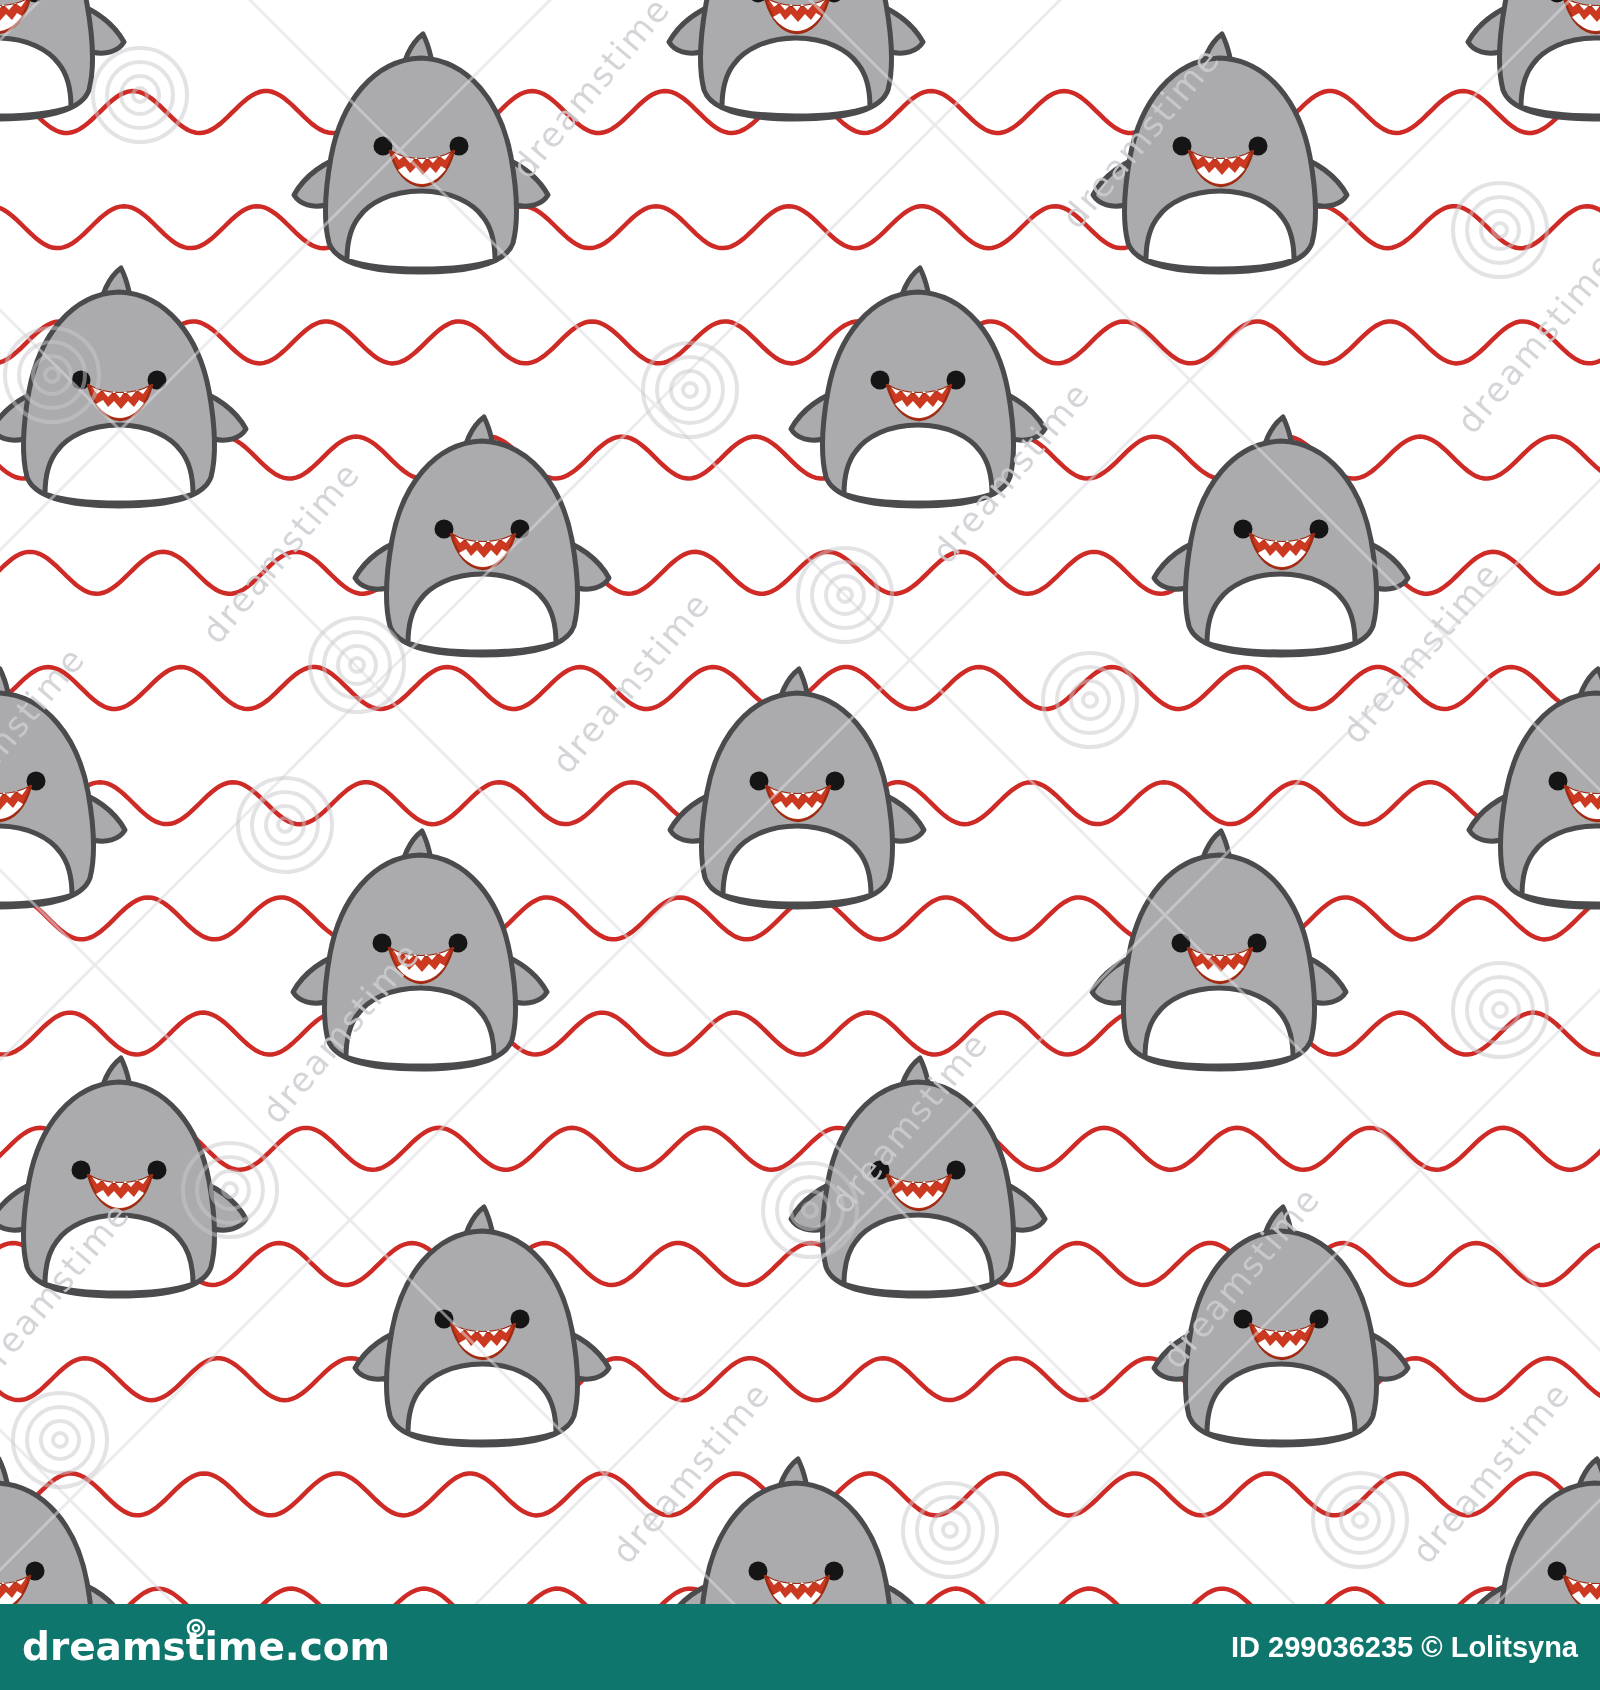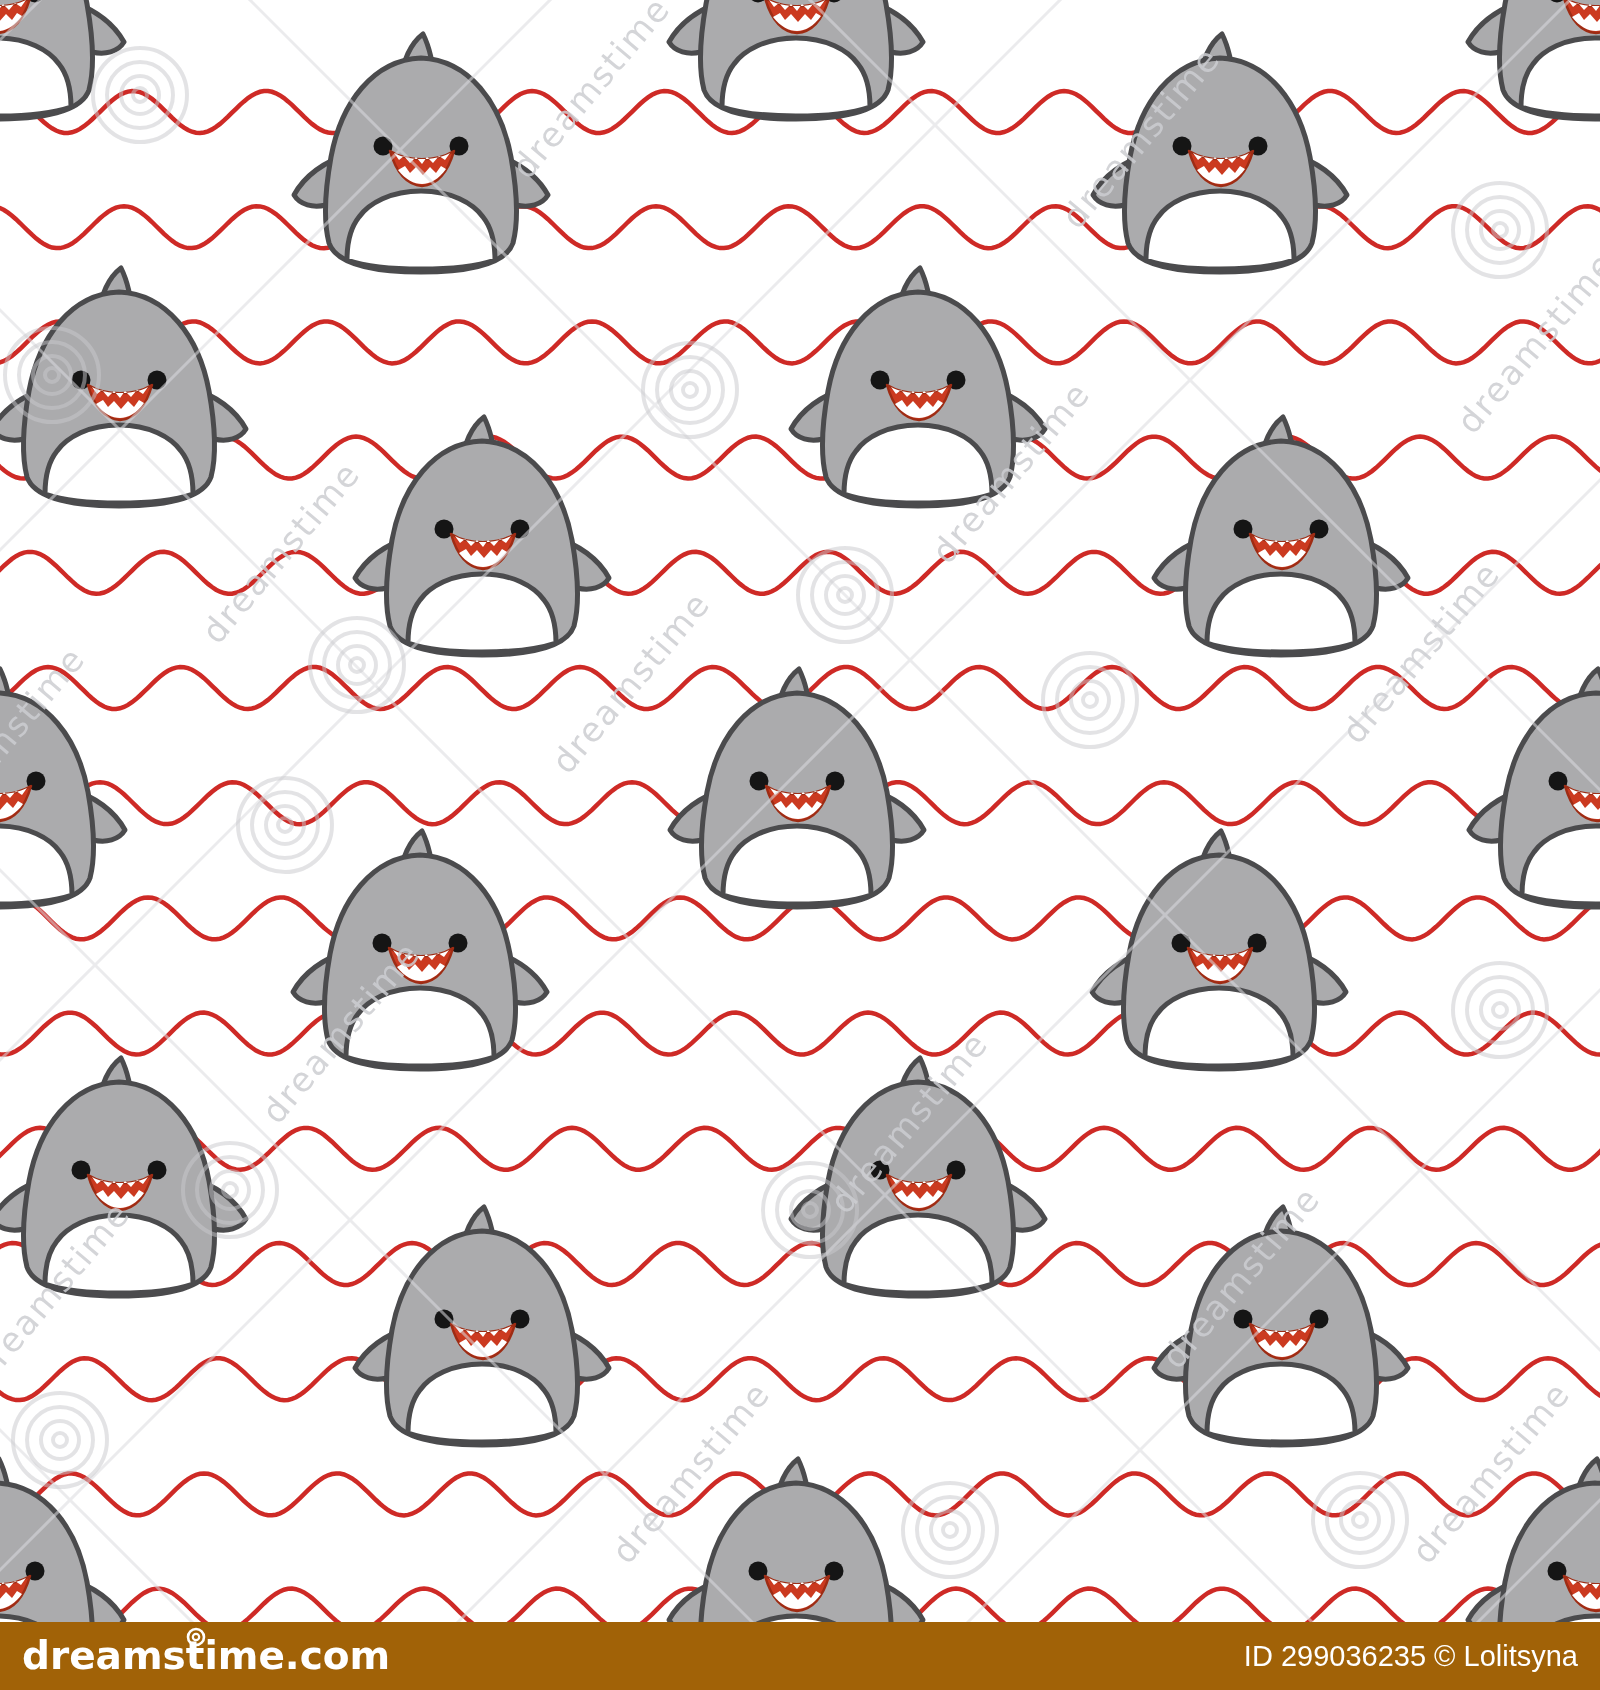--- a/index.html
+++ b/index.html
@@ -13,21 +13,21 @@
     display:flex;align-items:center;justify-content:space-between;
     box-sizing:border-box;padding:0 22px;
   }
   .logo-wrap{position:relative;display:flex;align-items:center;}
   .logo-text{
     color:#fff;font-size:39px;font-weight:bold;letter-spacing:0px;
     font-family:"DejaVu Sans","Liberation Sans",sans-serif;line-height:68px;
   }
   .logo-spiral{position:absolute;left:163px;top:4px;}
   .credit-text{
-    color:#fff;font-size:29px;font-weight:normal;
+    color:#fff;font-size:29px;font-weight:bold;
     font-family:"Liberation Sans","DejaVu Sans",sans-serif;
   }
 </style>
 </head>
 <body>
 
 <div id="stage">
   <svg id="pattern-svg" xmlns="http://www.w3.org/2000/svg" width="1600" height="1690" viewBox="0 0 1600 1690">
       <g fill="none" stroke="#ce2a26" stroke-width="4.5" stroke-linecap="round">
         <path d="M-8.0,92.5L-4.0,91.4L0.0,91.0L4.0,91.4L8.0,92.5L12.0,94.3L16.0,96.7L20.0,99.7L24.0,103.1L28.0,106.8L32.0,110.8L36.0,114.7L40.0,118.6L44.0,122.2L48.0,125.5L52.0,128.3L56.0,130.5L60.0,132.0L64.0,132.9L68.0,132.9L72.0,132.3L76.0,130.9L80.0,128.9L84.0,126.2L88.0,123.1L92.0,119.5L96.0,115.7L100.0,111.8L104.0,107.8L108.0,104.0L112.0,100.5L116.0,97.4L120.0,94.8L124.0,92.9L128.0,91.6L132.0,91.0L136.0,91.2L140.0,92.1L144.0,93.8L148.0,96.1L152.0,98.9L156.0,102.2L160.0,105.9L164.0,109.8L168.0,113.7L172.0,117.6L176.0,121.3L180.0,124.7L184.0,127.6L188.0,130.0L192.0,131.7L196.0,132.7L200.0,133.0L204.0,132.5L208.0,131.3L212.0,129.4L216.0,126.9L220.0,123.9L224.0,120.4L228.0,116.7L232.0,112.7L236.0,108.8L240.0,104.9L244.0,101.4L248.0,98.1L252.0,95.4L256.0,93.3L260.0,91.8L264.0,91.1L268.0,91.1L272.0,91.8L276.0,93.3L280.0,95.4L284.0,98.1L288.0,101.4L292.0,104.9L296.0,108.8L300.0,112.7L304.0,116.7L308.0,120.4L312.0,123.9L316.0,126.9L320.0,129.4L324.0,131.3L328.0,132.5L332.0,133.0L336.0,132.7L340.0,131.7L344.0,130.0L348.0,127.6L352.0,124.7L356.0,121.3L360.0,117.6L364.0,113.7L368.0,109.8L372.0,105.9L376.0,102.2L380.0,98.9L384.0,96.1L388.0,93.8L392.0,92.1L396.0,91.2L400.0,91.0L404.0,91.6L408.0,92.9L412.0,94.8L416.0,97.4L420.0,100.5L424.0,104.0L428.0,107.8L432.0,111.8L436.0,115.7L440.0,119.5L444.0,123.1L448.0,126.2L452.0,128.9L456.0,130.9L460.0,132.3L464.0,132.9L468.0,132.9L472.0,132.0L476.0,130.5L480.0,128.3L484.0,125.5L488.0,122.2L492.0,118.6L496.0,114.7L500.0,110.8L504.0,106.8L508.0,103.1L512.0,99.7L516.0,96.7L520.0,94.3L524.0,92.5L528.0,91.4L532.0,91.0L536.0,91.4L540.0,92.5L544.0,94.3L548.0,96.7L552.0,99.7L556.0,103.1L560.0,106.8L564.0,110.8L568.0,114.7L572.0,118.6L576.0,122.2L580.0,125.5L584.0,128.3L588.0,130.5L592.0,132.0L596.0,132.9L600.0,132.9L604.0,132.3L608.0,130.9L612.0,128.9L616.0,126.2L620.0,123.1L624.0,119.5L628.0,115.7L632.0,111.8L636.0,107.8L640.0,104.0L644.0,100.5L648.0,97.4L652.0,94.8L656.0,92.9L660.0,91.6L664.0,91.0L668.0,91.2L672.0,92.1L676.0,93.8L680.0,96.1L684.0,98.9L688.0,102.2L692.0,105.9L696.0,109.8L700.0,113.7L704.0,117.6L708.0,121.3L712.0,124.7L716.0,127.6L720.0,130.0L724.0,131.7L728.0,132.7L732.0,133.0L736.0,132.5L740.0,131.3L744.0,129.4L748.0,126.9L752.0,123.9L756.0,120.4L760.0,116.7L764.0,112.7L768.0,108.8L772.0,104.9L776.0,101.4L780.0,98.1L784.0,95.4L788.0,93.3L792.0,91.8L796.0,91.1L800.0,91.1L804.0,91.8L808.0,93.3L812.0,95.4L816.0,98.1L820.0,101.4L824.0,104.9L828.0,108.8L832.0,112.7L836.0,116.7L840.0,120.4L844.0,123.9L848.0,126.9L852.0,129.4L856.0,131.3L860.0,132.5L864.0,133.0L868.0,132.7L872.0,131.7L876.0,130.0L880.0,127.6L884.0,124.7L888.0,121.3L892.0,117.6L896.0,113.7L900.0,109.8L904.0,105.9L908.0,102.2L912.0,98.9L916.0,96.1L920.0,93.8L924.0,92.1L928.0,91.2L932.0,91.0L936.0,91.6L940.0,92.9L944.0,94.8L948.0,97.4L952.0,100.5L956.0,104.0L960.0,107.8L964.0,111.8L968.0,115.7L972.0,119.5L976.0,123.1L980.0,126.2L984.0,128.9L988.0,130.9L992.0,132.3L996.0,132.9L1000.0,132.9L1004.0,132.0L1008.0,130.5L1012.0,128.3L1016.0,125.5L1020.0,122.2L1024.0,118.6L1028.0,114.7L1032.0,110.8L1036.0,106.8L1040.0,103.1L1044.0,99.7L1048.0,96.7L1052.0,94.3L1056.0,92.5L1060.0,91.4L1064.0,91.0L1068.0,91.4L1072.0,92.5L1076.0,94.3L1080.0,96.7L1084.0,99.7L1088.0,103.1L1092.0,106.8L1096.0,110.8L1100.0,114.7L1104.0,118.6L1108.0,122.2L1112.0,125.5L1116.0,128.3L1120.0,130.5L1124.0,132.0L1128.0,132.9L1132.0,132.9L1136.0,132.3L1140.0,130.9L1144.0,128.9L1148.0,126.2L1152.0,123.1L1156.0,119.5L1160.0,115.7L1164.0,111.8L1168.0,107.8L1172.0,104.0L1176.0,100.5L1180.0,97.4L1184.0,94.8L1188.0,92.9L1192.0,91.6L1196.0,91.0L1200.0,91.2L1204.0,92.1L1208.0,93.8L1212.0,96.1L1216.0,98.9L1220.0,102.2L1224.0,105.9L1228.0,109.8L1232.0,113.7L1236.0,117.6L1240.0,121.3L1244.0,124.7L1248.0,127.6L1252.0,130.0L1256.0,131.7L1260.0,132.7L1264.0,133.0L1268.0,132.5L1272.0,131.3L1276.0,129.4L1280.0,126.9L1284.0,123.9L1288.0,120.4L1292.0,116.7L1296.0,112.7L1300.0,108.8L1304.0,104.9L1308.0,101.4L1312.0,98.1L1316.0,95.4L1320.0,93.3L1324.0,91.8L1328.0,91.1L1332.0,91.1L1336.0,91.8L1340.0,93.3L1344.0,95.4L1348.0,98.1L1352.0,101.4L1356.0,104.9L1360.0,108.8L1364.0,112.7L1368.0,116.7L1372.0,120.4L1376.0,123.9L1380.0,126.9L1384.0,129.4L1388.0,131.3L1392.0,132.5L1396.0,133.0L1400.0,132.7L1404.0,131.7L1408.0,130.0L1412.0,127.6L1416.0,124.7L1420.0,121.3L1424.0,117.6L1428.0,113.7L1432.0,109.8L1436.0,105.9L1440.0,102.2L1444.0,98.9L1448.0,96.1L1452.0,93.8L1456.0,92.1L1460.0,91.2L1464.0,91.0L1468.0,91.6L1472.0,92.9L1476.0,94.8L1480.0,97.4L1484.0,100.5L1488.0,104.0L1492.0,107.8L1496.0,111.8L1500.0,115.7L1504.0,119.5L1508.0,123.1L1512.0,126.2L1516.0,128.9L1520.0,130.9L1524.0,132.3L1528.0,132.9L1532.0,132.9L1536.0,132.0L1540.0,130.5L1544.0,128.3L1548.0,125.5L1552.0,122.2L1556.0,118.6L1560.0,114.7L1564.0,110.8L1568.0,106.8L1572.0,103.1L1576.0,99.7L1580.0,96.7L1584.0,94.3L1588.0,92.5L1592.0,91.4L1596.0,91.0L1600.0,91.4L1604.0,92.5L1608.0,94.3"></path>
@@ -453,21 +453,21 @@
         <text transform="translate(1430,660) rotate(-50)" text-anchor="middle" fill="#cdced2" opacity="0.85" font-size="34" letter-spacing="2" font-family="&quot;DejaVu Sans&quot;,&quot;Liberation Sans&quot;,sans-serif">dreamstime</text>
         <text transform="translate(350,1040) rotate(-50)" text-anchor="middle" fill="#cdced2" opacity="0.85" font-size="34" letter-spacing="2" font-family="&quot;DejaVu Sans&quot;,&quot;Liberation Sans&quot;,sans-serif">dreamstime</text>
         <text transform="translate(918,1130) rotate(-50)" text-anchor="middle" fill="#cdced2" opacity="0.85" font-size="34" letter-spacing="2" font-family="&quot;DejaVu Sans&quot;,&quot;Liberation Sans&quot;,sans-serif">dreamstime</text>
         <text transform="translate(60,1300) rotate(-50)" text-anchor="middle" fill="#cdced2" opacity="0.85" font-size="34" letter-spacing="2" font-family="&quot;DejaVu Sans&quot;,&quot;Liberation Sans&quot;,sans-serif">dreamstime</text>
         <text transform="translate(1250,1285) rotate(-50)" text-anchor="middle" fill="#cdced2" opacity="0.85" font-size="34" letter-spacing="2" font-family="&quot;DejaVu Sans&quot;,&quot;Liberation Sans&quot;,sans-serif">dreamstime</text>
         <text transform="translate(700,1480) rotate(-50)" text-anchor="middle" fill="#cdced2" opacity="0.85" font-size="34" letter-spacing="2" font-family="&quot;DejaVu Sans&quot;,&quot;Liberation Sans&quot;,sans-serif">dreamstime</text>
         <text transform="translate(1500,1480) rotate(-50)" text-anchor="middle" fill="#cdced2" opacity="0.85" font-size="34" letter-spacing="2" font-family="&quot;DejaVu Sans&quot;,&quot;Liberation Sans&quot;,sans-serif">dreamstime</text>
       </g>
     </svg>
 
-  <div class="footer-bar" style="background: #a16207; height: 68px;">
+  <div class="footer-bar" style="background: #0f766e; height: 86px;">
     <div class="logo-wrap">
       <span class="logo-text">dreamstime.com</span>
       <svg class="logo-spiral" width="22" height="22" viewBox="0 0 22 22">
         <circle cx="11" cy="11" r="8" fill="none" stroke="#ffffff" stroke-width="2.6"></circle>
         <circle cx="11" cy="11" r="3.2" fill="none" stroke="#ffffff" stroke-width="2.2"></circle>
       </svg>
     </div>
     <span class="credit-text">ID 299036235 © Lolitsyna</span>
   </div>
 </div>

